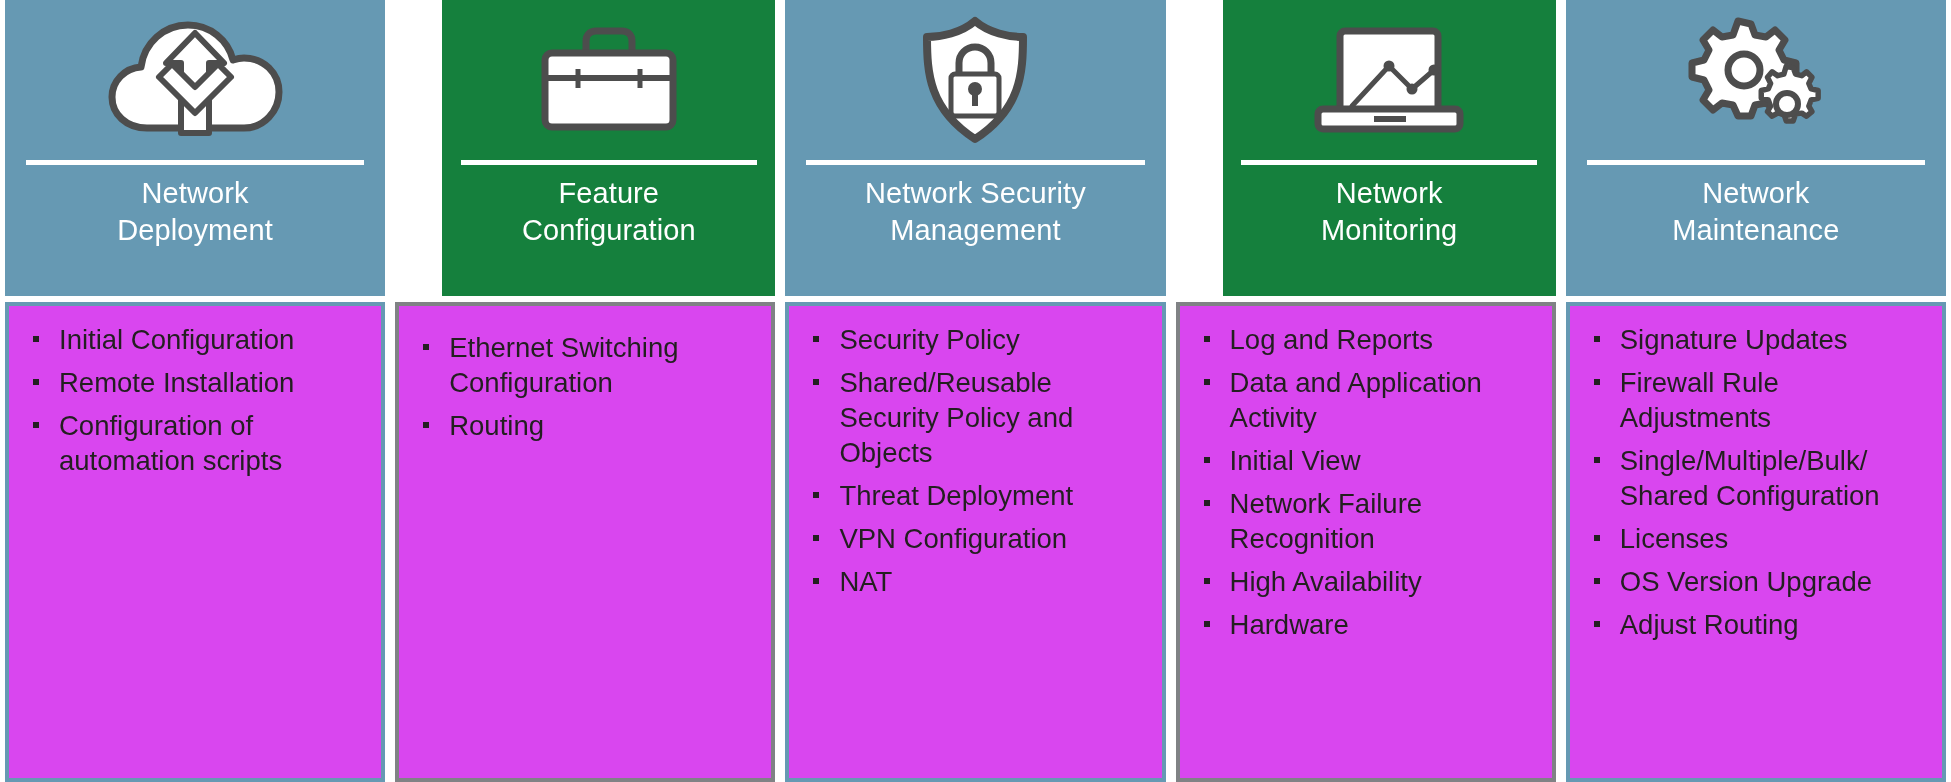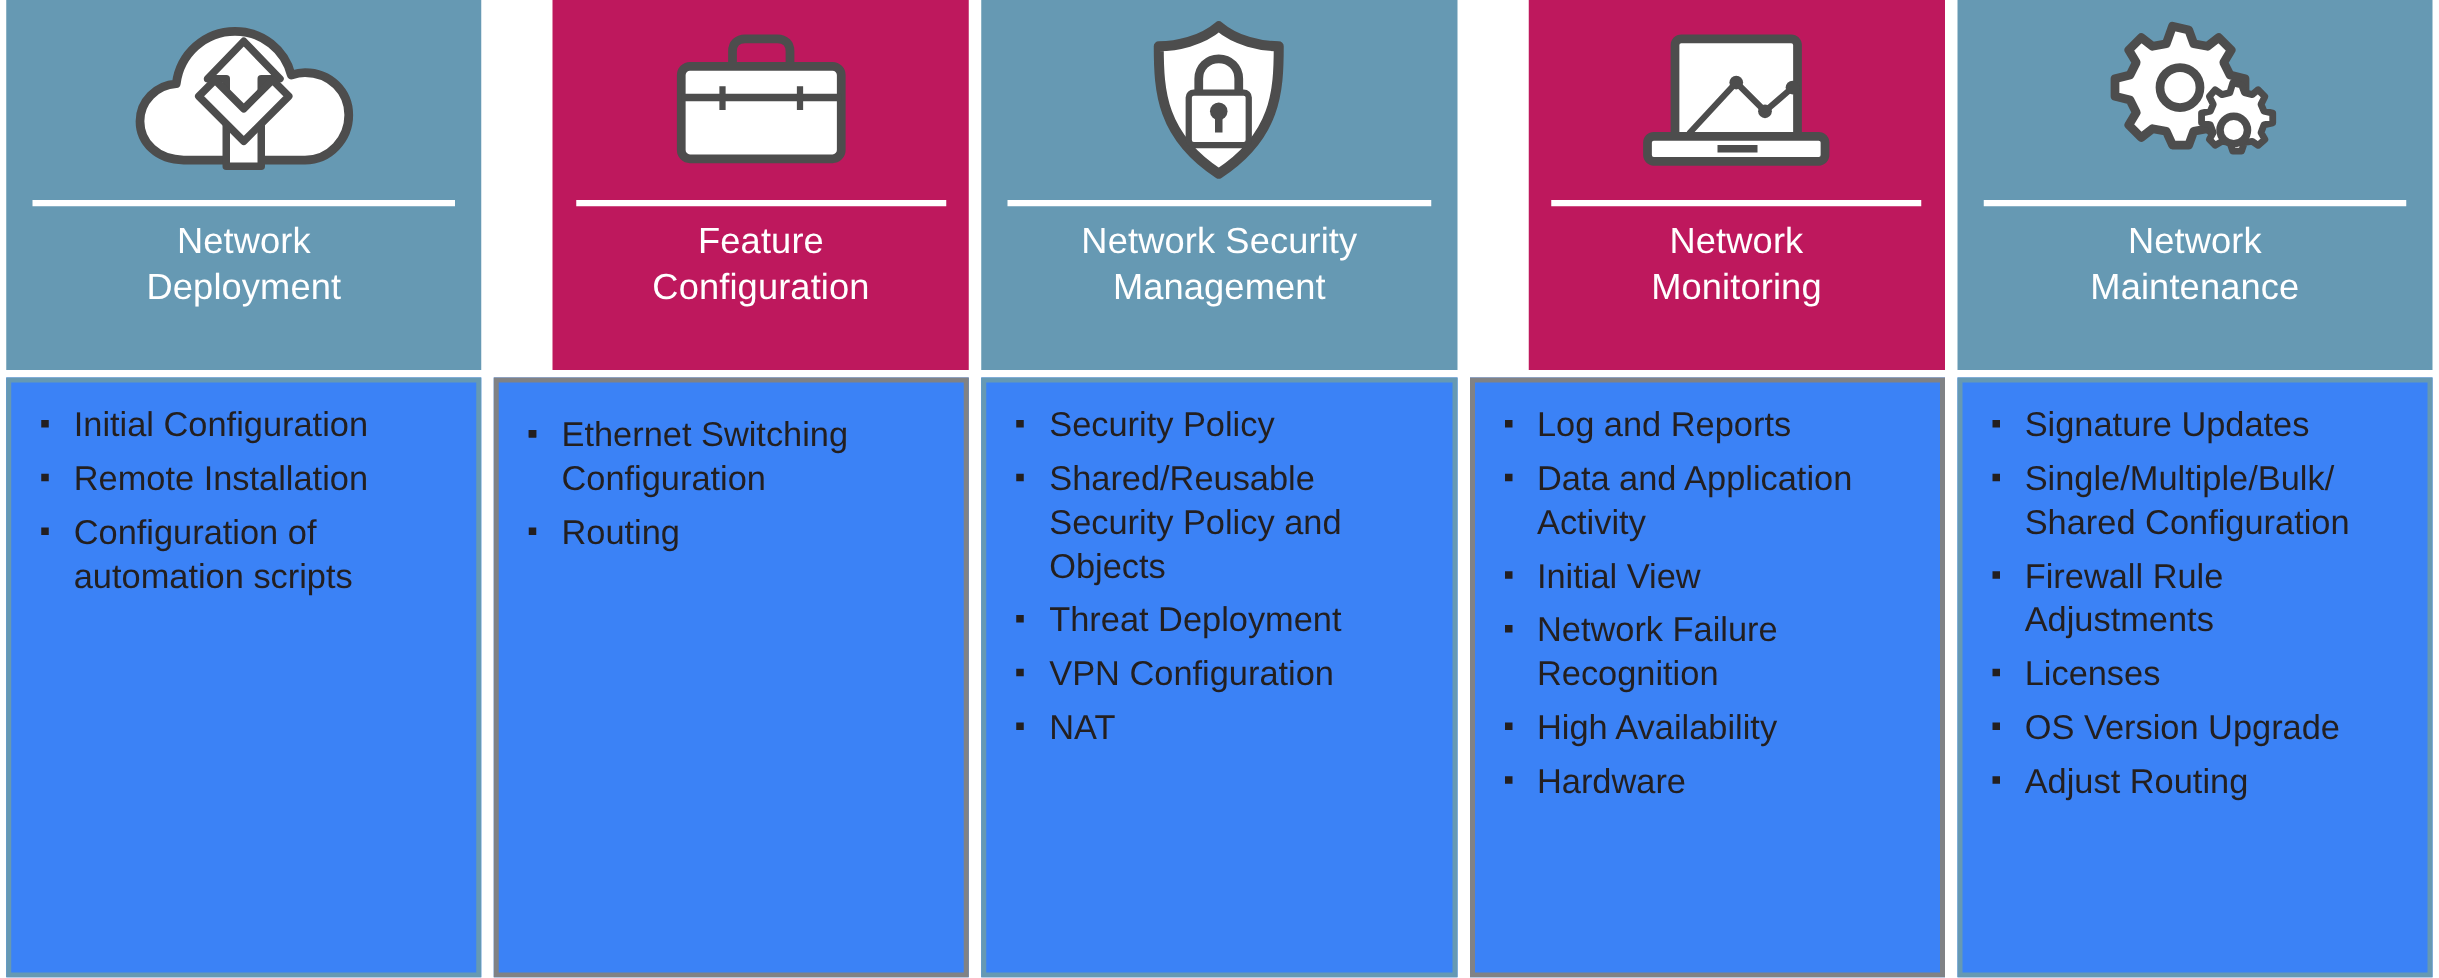--- a/index.html
+++ b/index.html
@@ -3,27 +3,27 @@
 <meta charset="utf-8">
 <style>
   html,body{margin:0;padding:0;background:#ffffff;}
   body{width:1951px;height:782px;font-family:"Liberation Sans",sans-serif;overflow:hidden;}
   .board{display:flex;width:1740px;height:782px;box-sizing:border-box;}
   .col{flex:0 0 390.2px;display:flex;flex-direction:column;box-sizing:border-box;padding:0 5px;}
   .card-head{position:relative;height:296px;box-sizing:border-box;display:flex;flex-direction:column;align-items:center;}
   .icon-zone{height:160px;display:flex;align-items:center;justify-content:center;width:100%;}
   .head-rule{width:89%;height:5px;background:#ffffff;margin:0 auto;}
   .head-title{flex:1;display:flex;flex-direction:column;align-items:center;justify-content:flex-start;padding-top:10px;color:#ffffff;font-size:29px;line-height:37px;font-weight:400;text-align:center;letter-spacing:.1px;}
-  .card-body{flex:1;background:#3b82f6;box-sizing:border-box;border-style:solid;border-width:4px;margin-top:6px;padding:16px 10px 10px 22px;}
+  .card-body{flex:1;background:#d946ef;box-sizing:border-box;border-style:solid;border-width:4px;margin-top:6px;padding:16px 10px 10px 22px;}
   ul.items{list-style:none;margin:0;padding:0;}
   ul.items li{position:relative;padding-left:28px;margin:0 0 8px 0;font-size:27.5px;line-height:35px;color:#231f20;}
   ul.items li .bul{position:absolute;left:2px;top:14px;width:6px;height:6px;background:#231f20;}
   .blue .card-head{background:#6699b3;}
   .blue .card-body{border-color:#6699b3;}
-  .gray .card-head{background:#be185d;margin-left:47px;}
+  .gray .card-head{background:#15803d;margin-left:47px;}
   .gray .card-body{border-color:#808285;}
   svg{display:block;}
 </style>
 </head>
 <body>
 
 <div class="board">
 
   <div class="col blue">
     <div class="card-head">
@@ -146,22 +146,22 @@
       </div>
       <div class="head-rule"></div>
       <div class="head-title">
         <span>Network</span>
         <span>Maintenance</span>
       </div>
     </div>
     <div class="card-body">
       <ul class="items">
         <li><span class="bul"></span><span>Signature Updates</span></li>
+        <li><span class="bul"></span><span>Firewall Rule Adjustments</span></li>
         <li><span class="bul"></span><span>Single/Multiple/Bulk/ Shared Configuration</span></li>
-        <li><span class="bul"></span><span>Firewall Rule Adjustments</span></li>
         <li><span class="bul"></span><span>Licenses</span></li>
         <li><span class="bul"></span><span>OS Version Upgrade</span></li>
         <li><span class="bul"></span><span>Adjust Routing</span></li>
       </ul>
     </div>
   </div>
 
 </div>
 
 </body></html>

